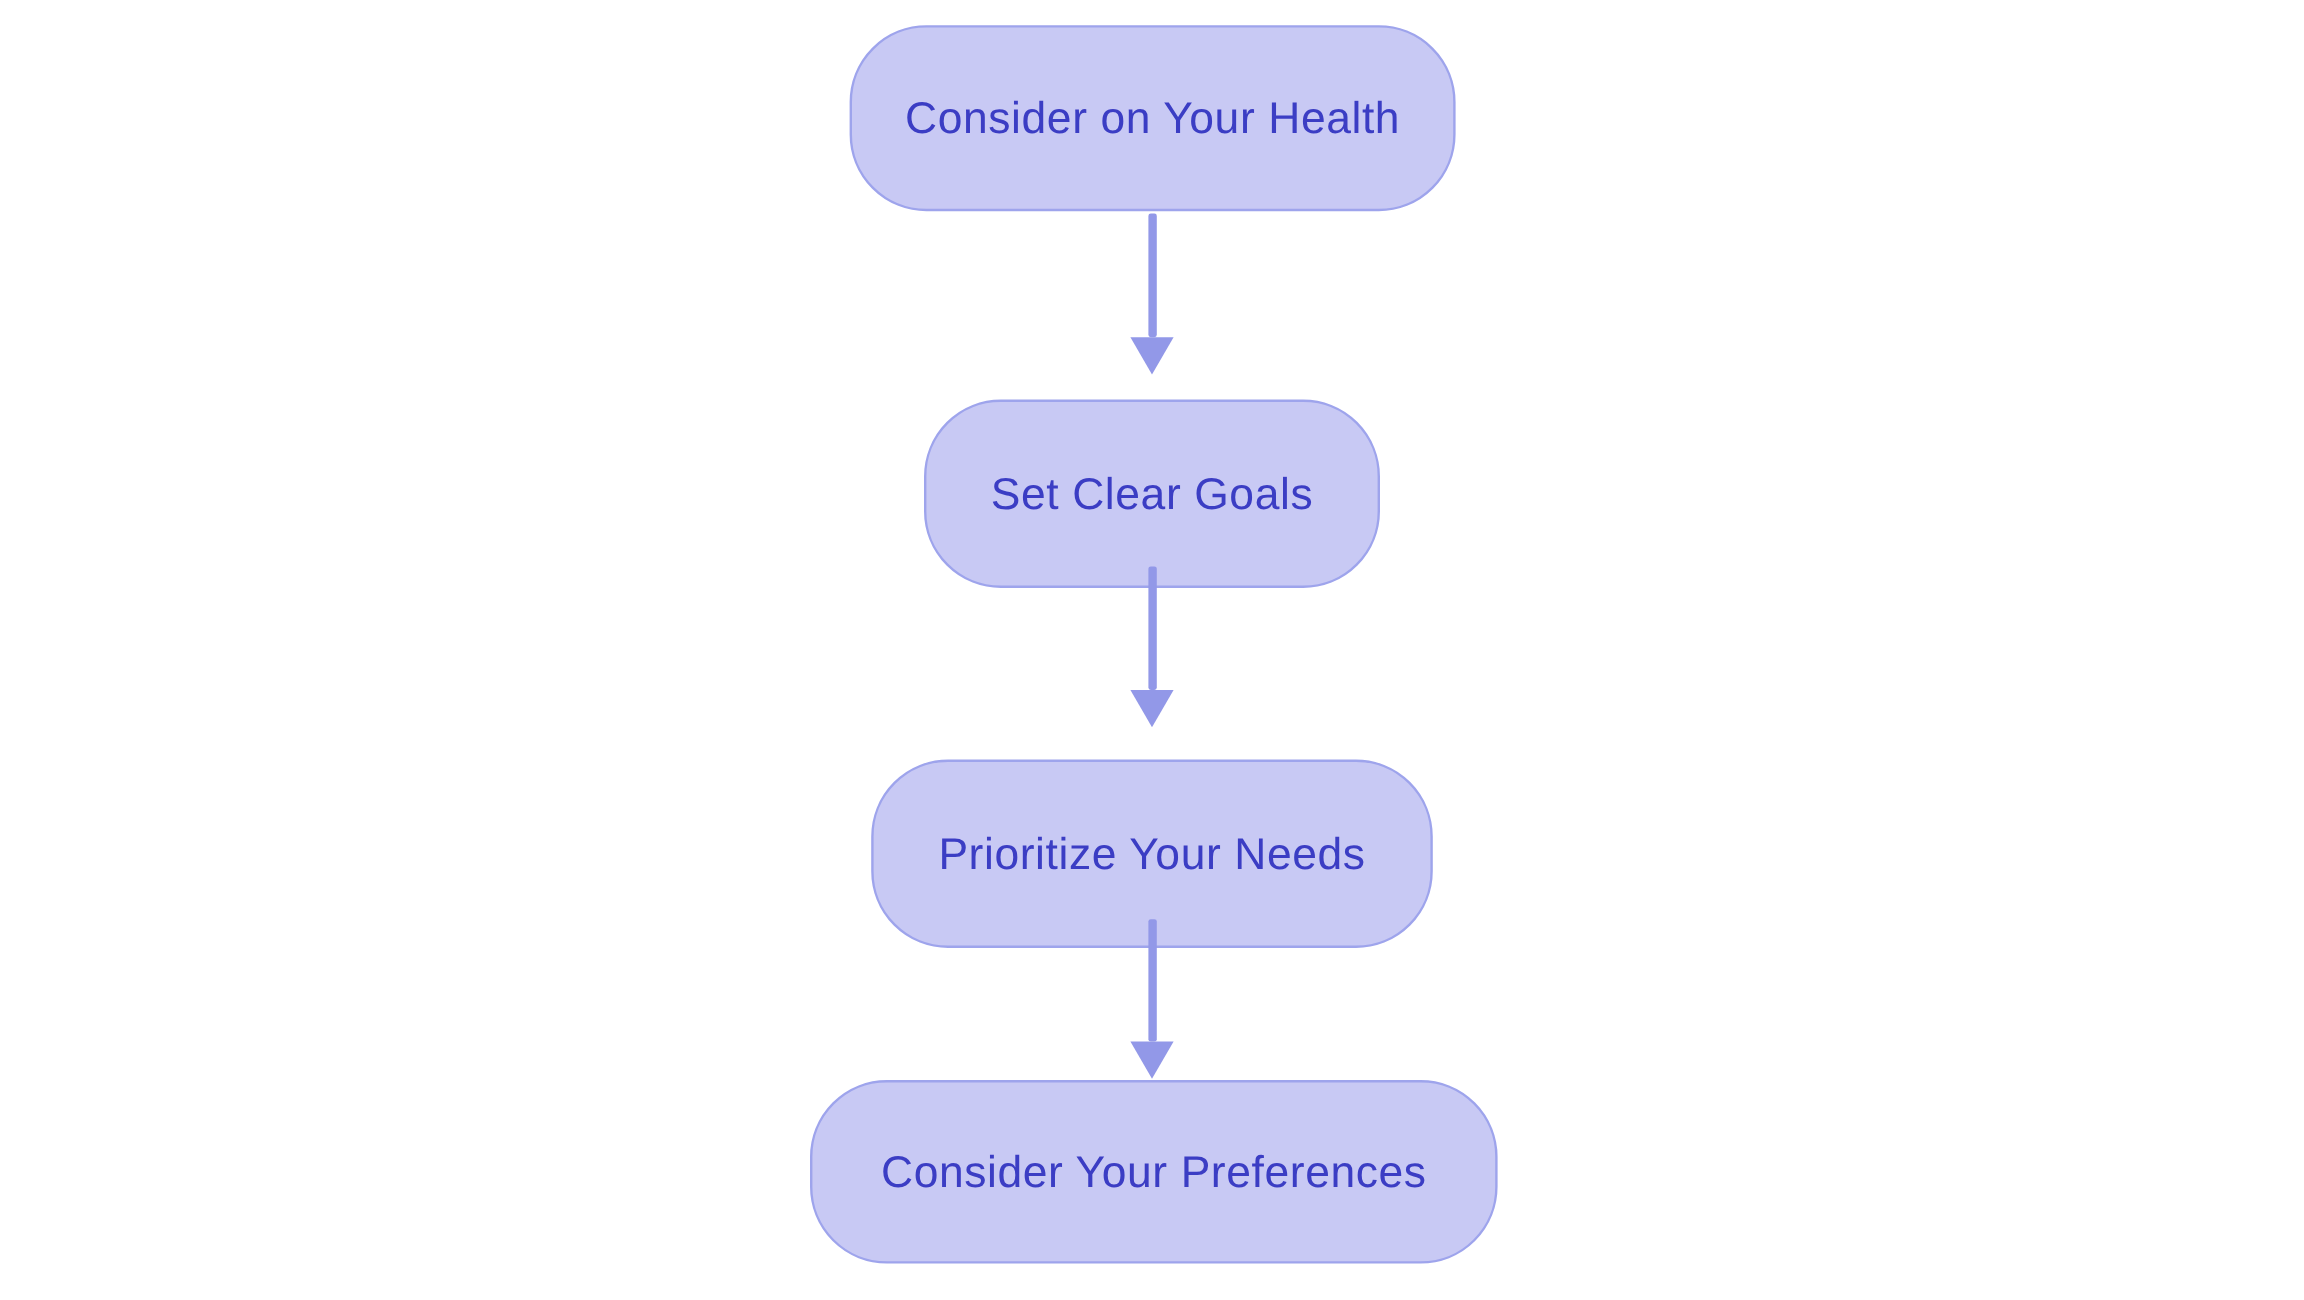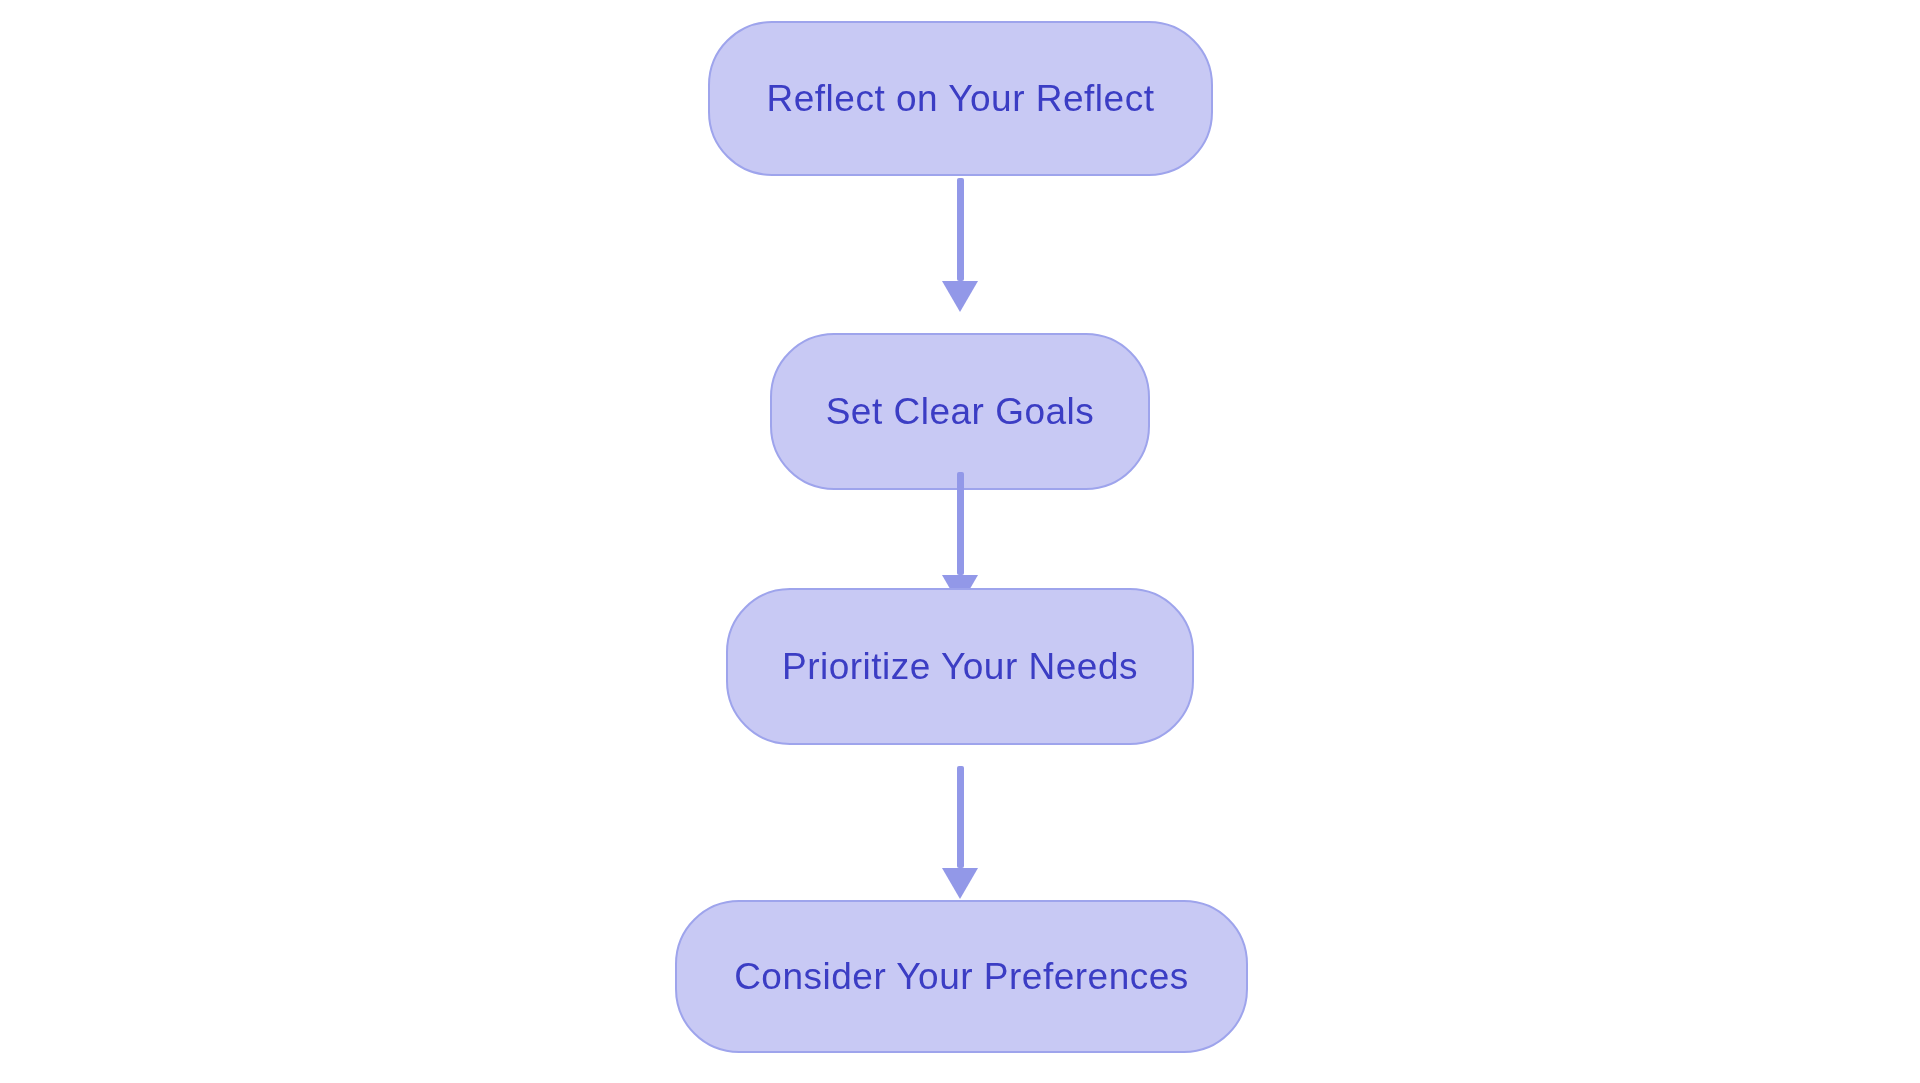--- a/index.html
+++ b/index.html
@@ -29,21 +29,21 @@
     justify-content: center;
   }
   .node-label {
     color: var(--node-text);
     font-size: 37px;
     letter-spacing: 0.5px;
     white-space: nowrap;
   }
   .n1 { left: 708px; top: 21px;  width: 505px; height: 155px; }
   .n2 { left: 770px; top: 313px; width: 380px; height: 157px; margin-top: 20px; }
-  .n3 { left: 726px; top: 588px; width: 468px; height: 157px; }
+  .n3 { left: 726px; top: 633px; width: 468px; height: 157px; }
   .n4 { left: 675px; top: 900px; width: 573px; height: 153px; }
 
   .arrow {
     position: absolute;
     left: 942px;            
     width: 36px;
     display: flex;
     flex-direction: column;
     align-items: center;
   }
@@ -63,21 +63,21 @@
     border-right: 18px solid transparent;
     border-top: 31px solid var(--arrow);
   }
 </style>
 </head>
 <body>
 
 <div class="stage">
 
   <div class="node n1">
-    <span class="node-label">Reflect on Your Reflect</span>
+    <span class="node-label">Consider on Your Health</span>
   </div>
 
   <div class="arrow a1">
     <div class="stem"></div>
     <div class="head"></div>
   </div>
 
   <div class="node n2">
     <span class="node-label">Set Clear Goals</span>
   </div>

